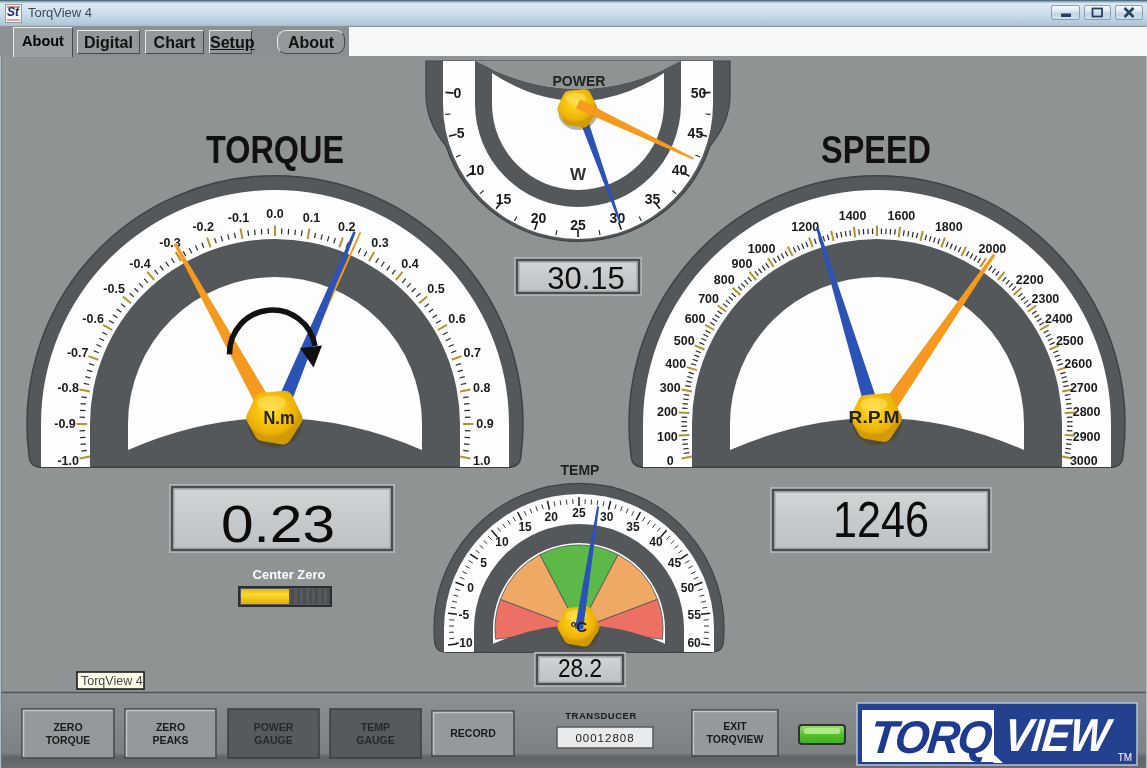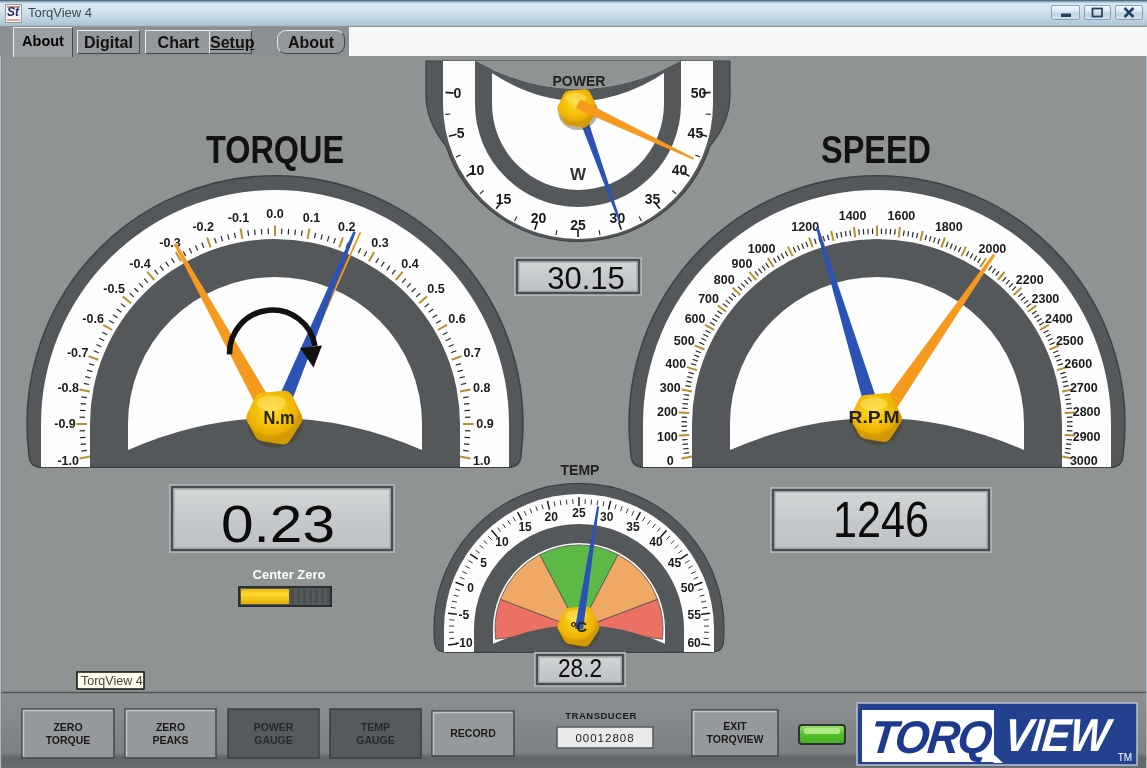--- a/index.html
+++ b/index.html
@@ -598,16 +598,16 @@
 <rect x="1061" y="13.5" width="10" height="3.5" fill="#24415f" rx="0.5"></rect>
 <rect x="1092.5" y="8.5" width="9.5" height="8" fill="none" stroke="#24415f" stroke-width="1.8"></rect>
 <path d="M 1124.5 8 L 1133.5 17 M 1133.5 8 L 1124.5 17" stroke="#24415f" stroke-width="2.5"></path>
 <line x1="0.5" y1="26" x2="0.5" y2="768" stroke="#b6c3cc" stroke-width="1" opacity="0.9"></line>
 <line x1="1.5" y1="26" x2="1.5" y2="768" stroke="#6d7a82" stroke-width="1" opacity="0.6"></line>
 <line x1="1146.5" y1="26" x2="1146.5" y2="768" stroke="#b6c3cc" stroke-width="1" opacity="0.9"></line>
 </svg>
 <div class="tabstrip"></div>
 <div class="tabwhite"></div>
 <div class="tab" style="left:77px; width:63px;">Digital</div>
-<div class="tab" style="left:145px; width:67px;">Chart</div>
+<div class="tab" style="left:145px; width:59px;">Chart</div>
 <div class="tab" style="left:209px; width:43px;text-decoration:underline;">Setup</div>
 <div class="tab" style="left:277px; width:68px;border-radius:9px;">About</div>
 <div class="tabactive">About</div>
 
 </body></html>

